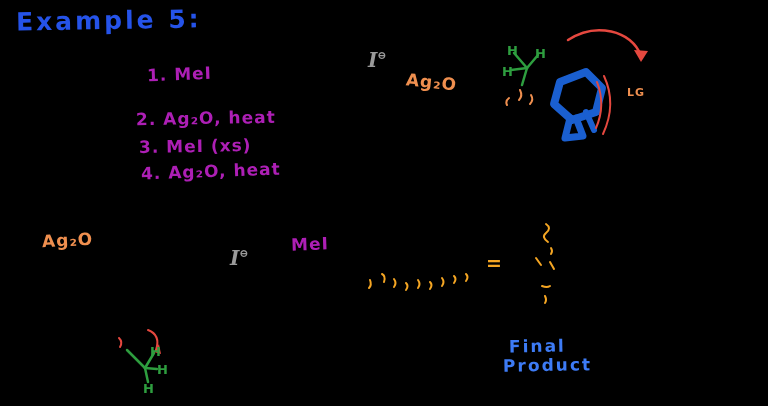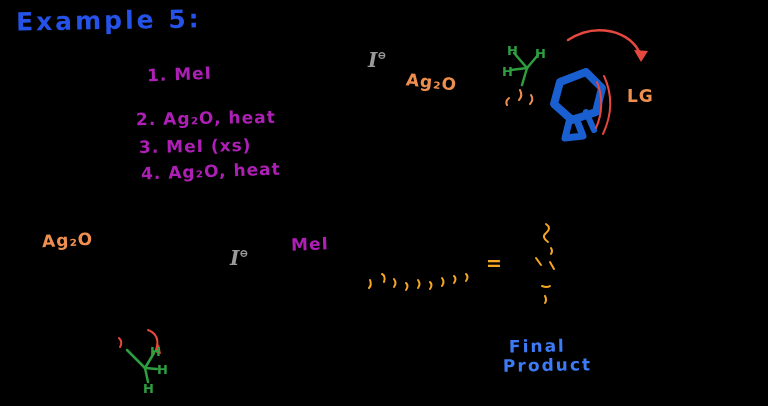--- a/index.html
+++ b/index.html
@@ -18,21 +18,21 @@
   .gray{color:#9a9a9a;font-family:"DejaVu Serif",serif;font-style:italic;}
   .iodide{font-size:20px;}
   .iodide sup{font-size:11px;font-style:normal;}
   .iodide-top{left:368px;top:48px;}
   .iodide-mid{left:230px;top:246px;}
   .peach{color:#ef8f4f;}
   .ag2o{font-size:17px;letter-spacing:1px;}
   .ag2o-top{left:406px;top:72px;transform:rotate(6deg);}
   .ag2o-left{left:42px;top:230px;transform:rotate(-3deg);}
   .mei{left:291px;top:234px;font-size:17px;letter-spacing:1px;transform:rotate(-2deg);}
-  .lg{left:627px;top:86px;font-size:17px;letter-spacing:1px;}
+  .lg{left:627px;top:86px;font-size:11px;letter-spacing:1px;}
   .equals{left:486px;top:252px;font-size:19px;color:#f5a623;}
   .final{color:#3d7bf5;font-size:17px;letter-spacing:2px;}
   .final1{left:509px;top:336px;transform:rotate(-1deg);}
   .final2{left:503px;top:355px;transform:rotate(-1deg);}
   .green-h{color:#2e9e3f;font-size:13px;}
   svg.overlay{position:absolute;left:0;top:0;}
 </style>
 </head>
 <body>
 

